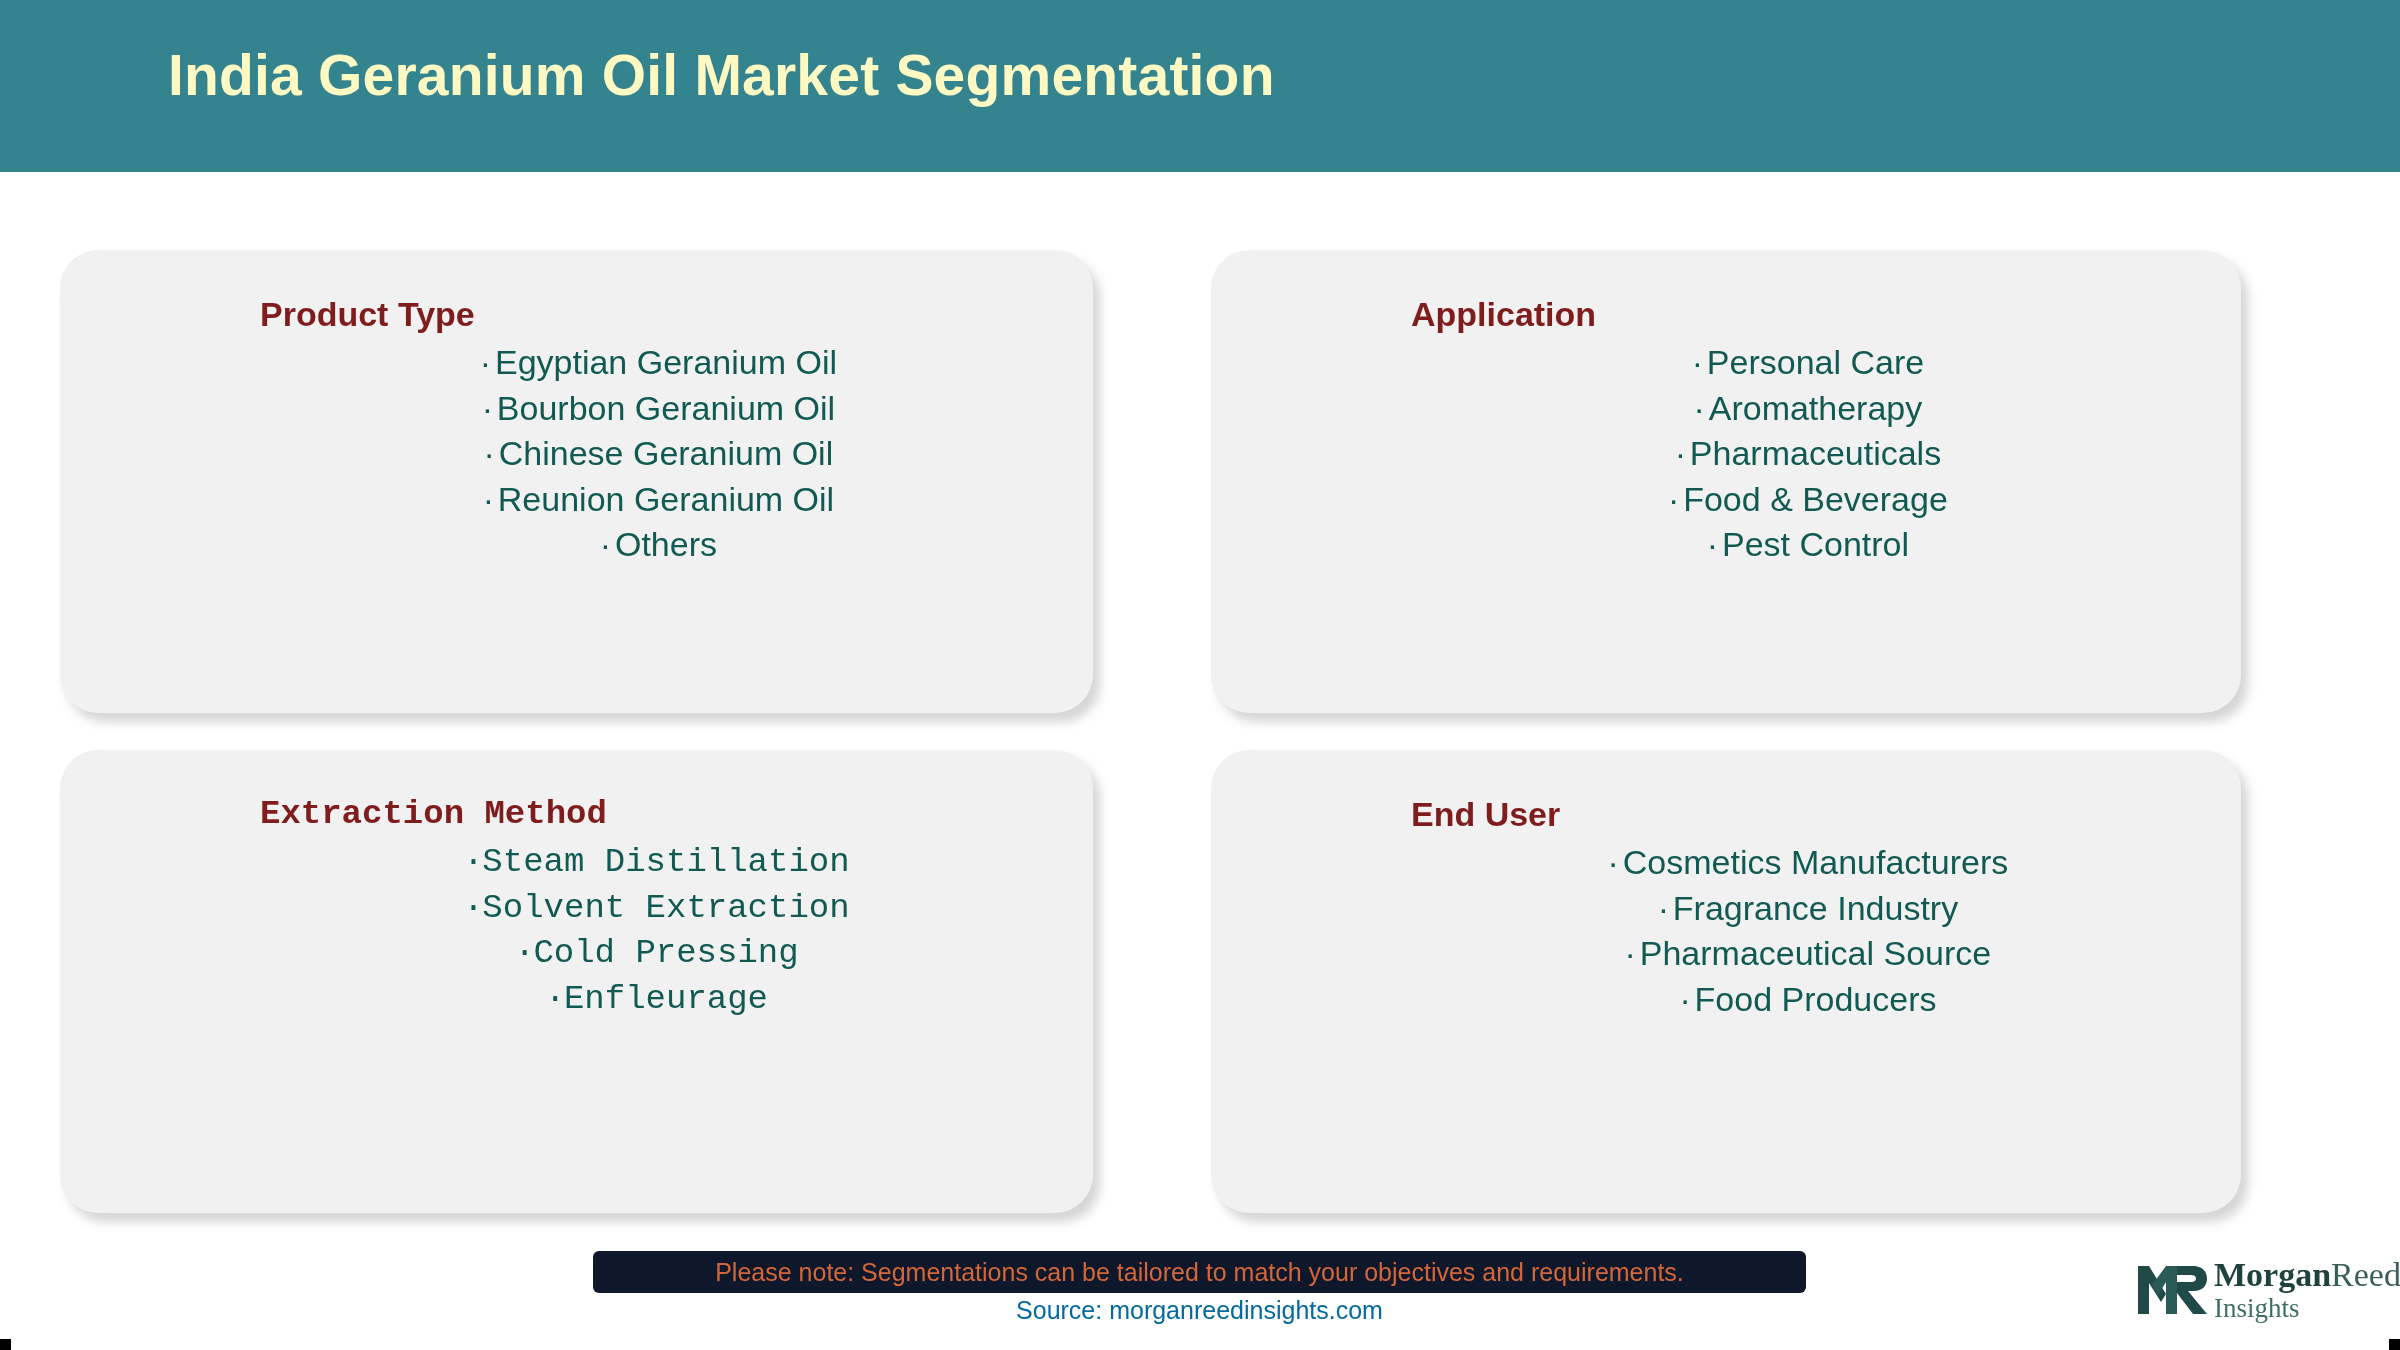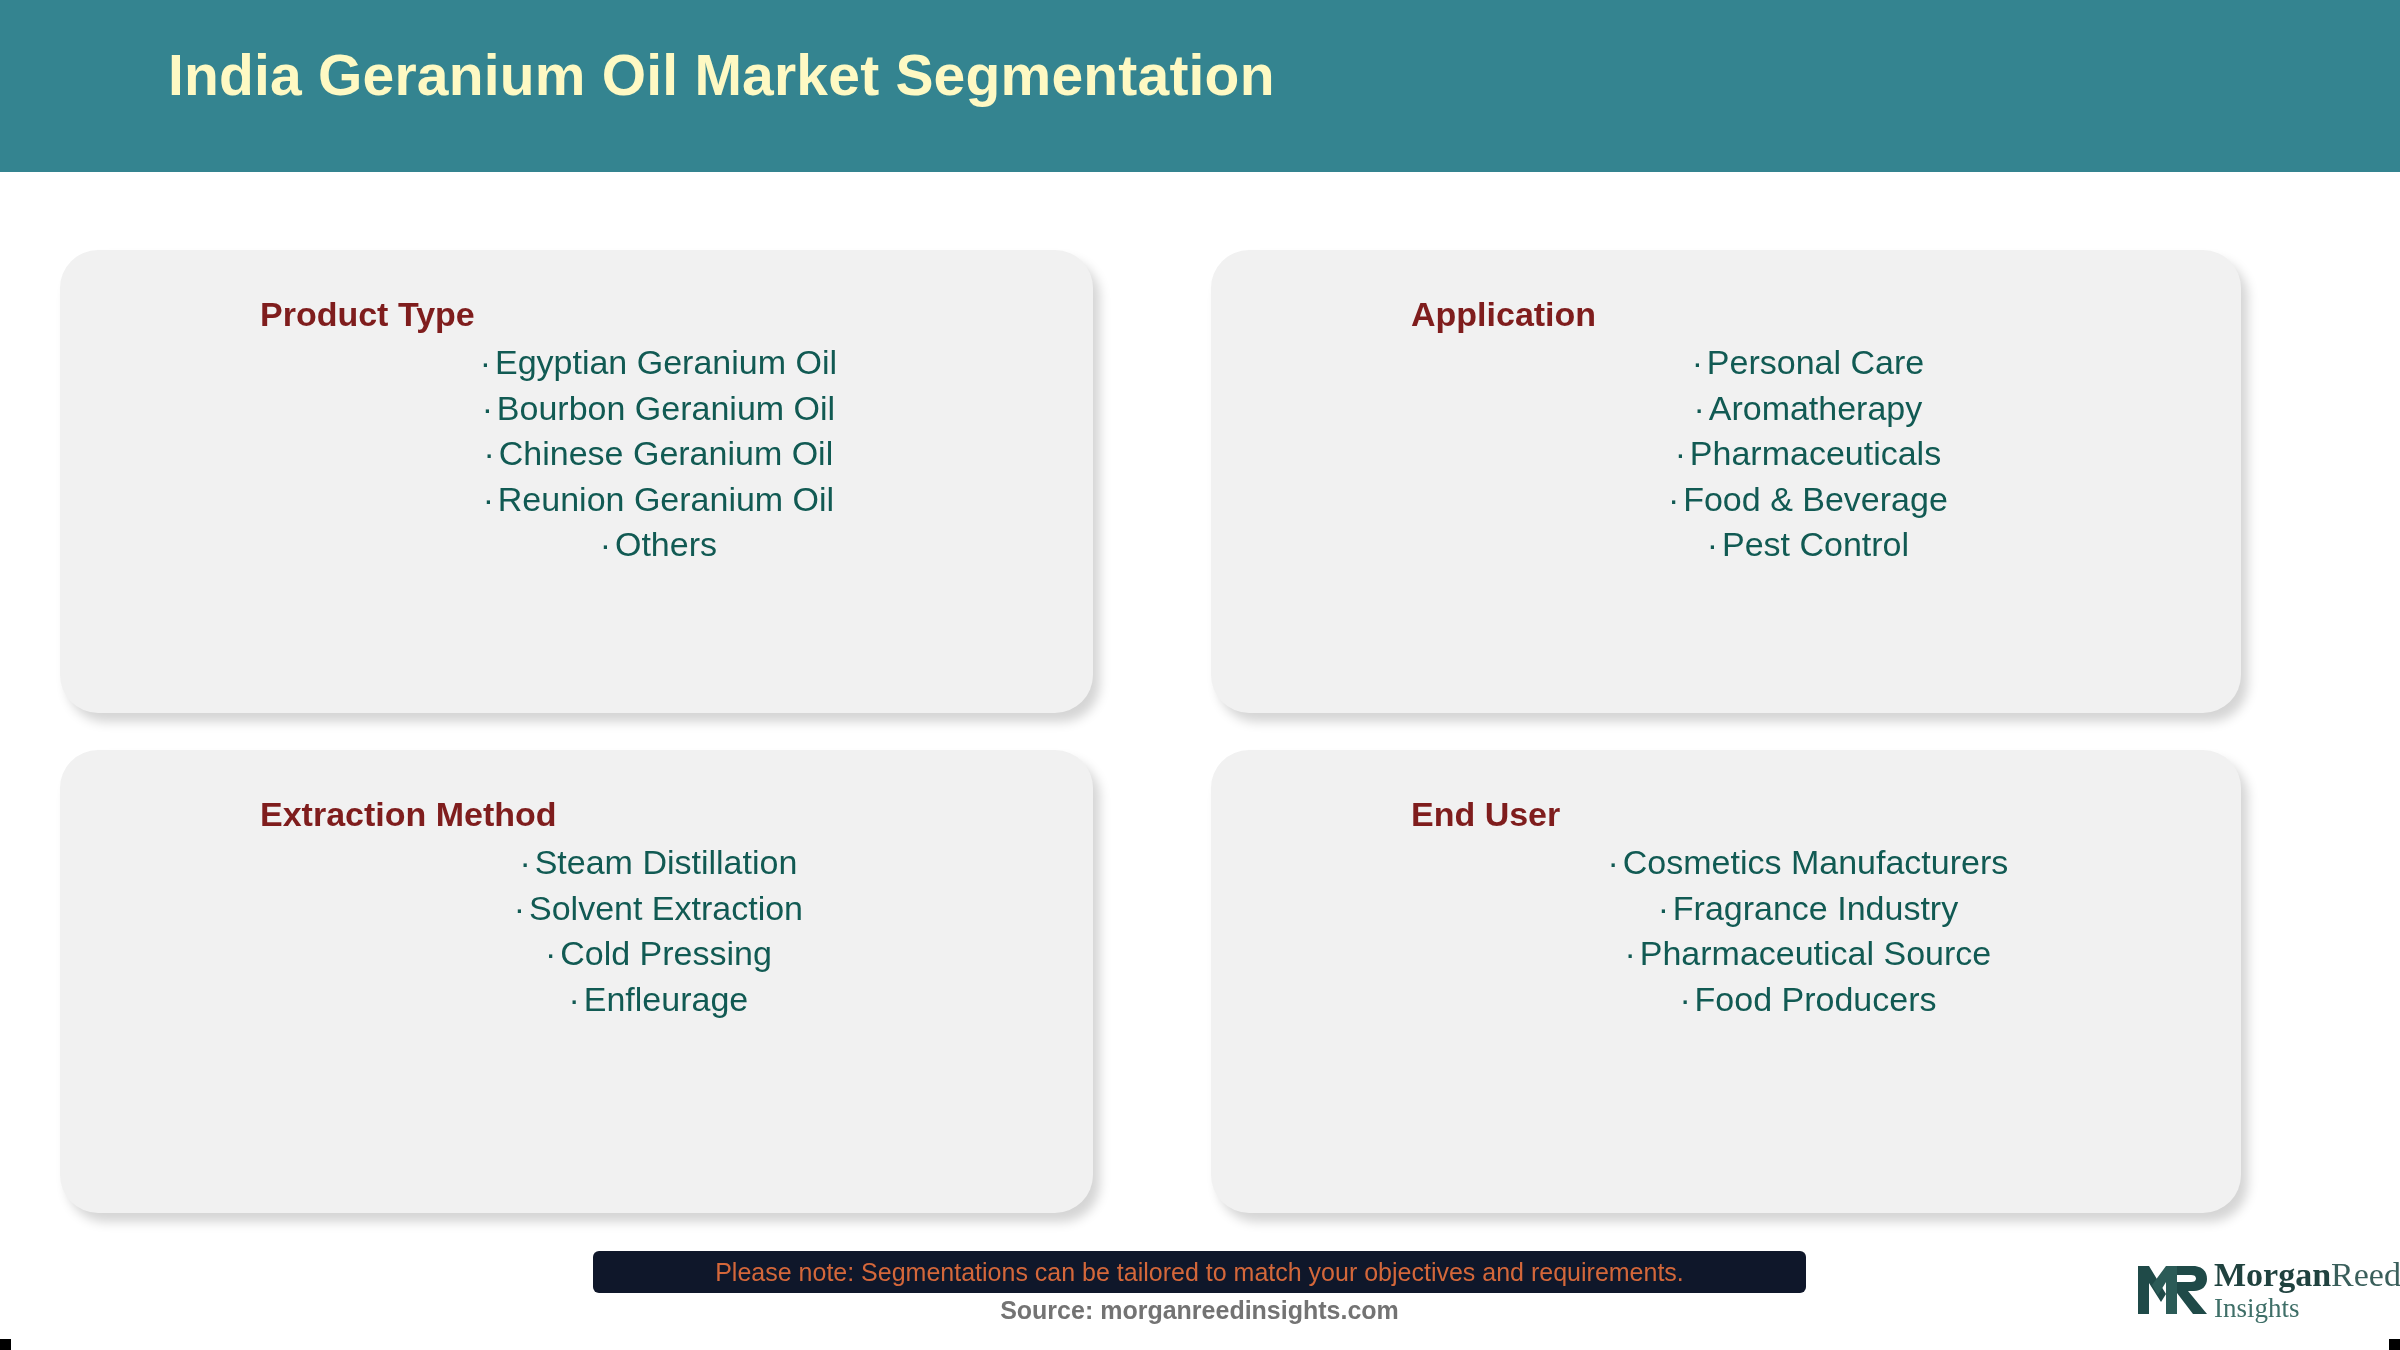--- a/index.html
+++ b/index.html
@@ -47,21 +47,21 @@
   }
   .seg-card {
     position: absolute;
     background: #f1f1f1;
     border-radius: 38px;
     box-shadow: 7px 9px 11px rgba(0,0,0,0.17);
     box-sizing: border-box;
   }
   .seg-card.pos-0 { left: 60px;   top: 78px;  width: 1033px; height: 463px; }
   .seg-card.pos-1 { left: 1211px; top: 78px;  width: 1030px; height: 463px; }
-  .seg-card.pos-2 { left: 60px;   top: 578px; width: 1033px; height: 463px; }
+  .seg-card.pos-2 { left: 60px;   top: 578px; width: 1033px; height: 463px; font-family: Liberation Mono, monospace; }
   .seg-card.pos-3 { left: 1211px; top: 578px; width: 1030px; height: 463px; }
 
   .card-inner {
     position: absolute;
     left: 200px;
     top: 44px;
     right: 40px;
   }
   .card-title {
     font-size: 34px;
@@ -119,23 +119,22 @@
     color: #d4673a;
     white-space: nowrap;
   }
   #source-text {
     position: absolute;
     left: 593px;
     top: 64px;
     width: 1213px;
     text-align: center;
     font-size: 25px;
-    color: #737373;
-    white-space: nowrap;
-    font-weight: bold;
+    color: #0369a1;
+    white-space: nowrap;
   }
 
   
   #logo {
     position: absolute;
     left: 2136px;
     top: 1258px;
     width: 230px;
     height: 62px;
   }

